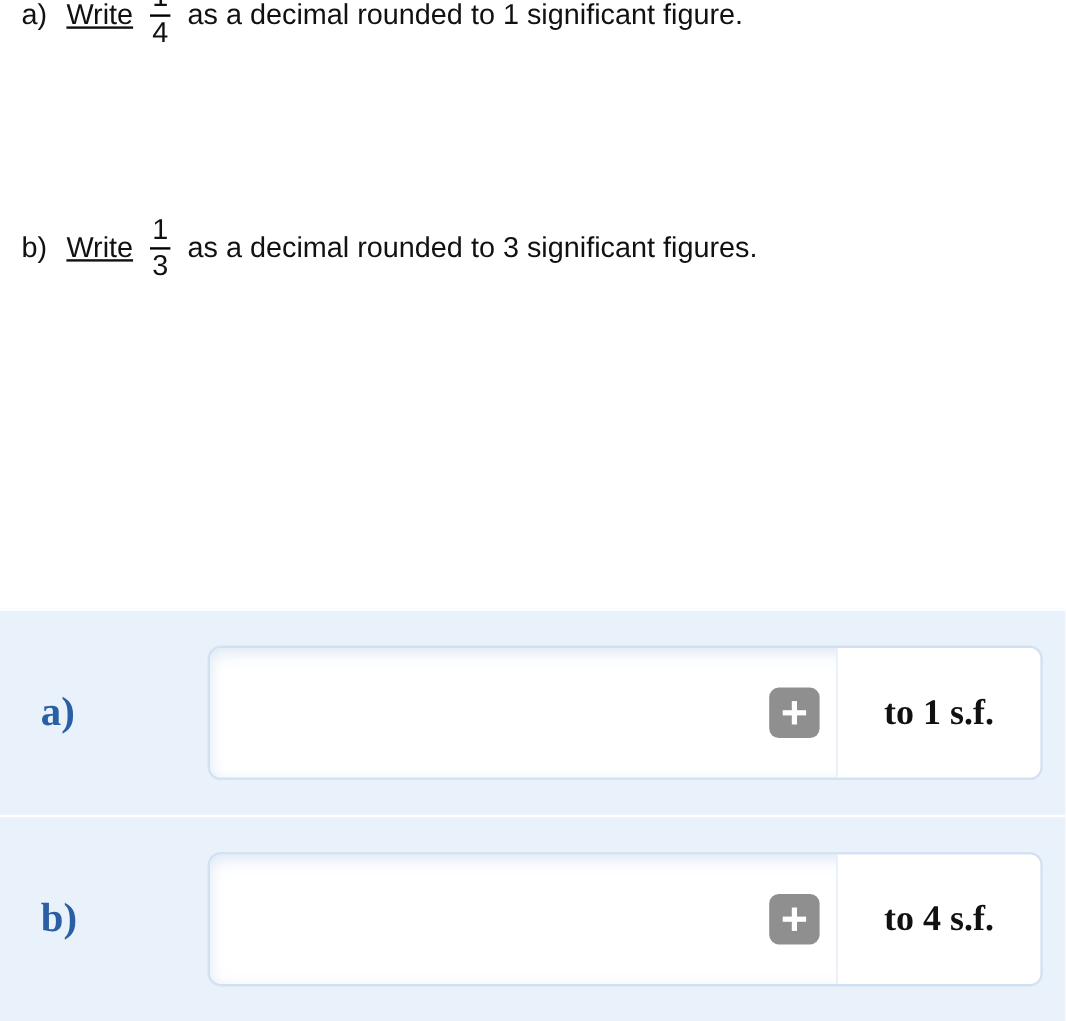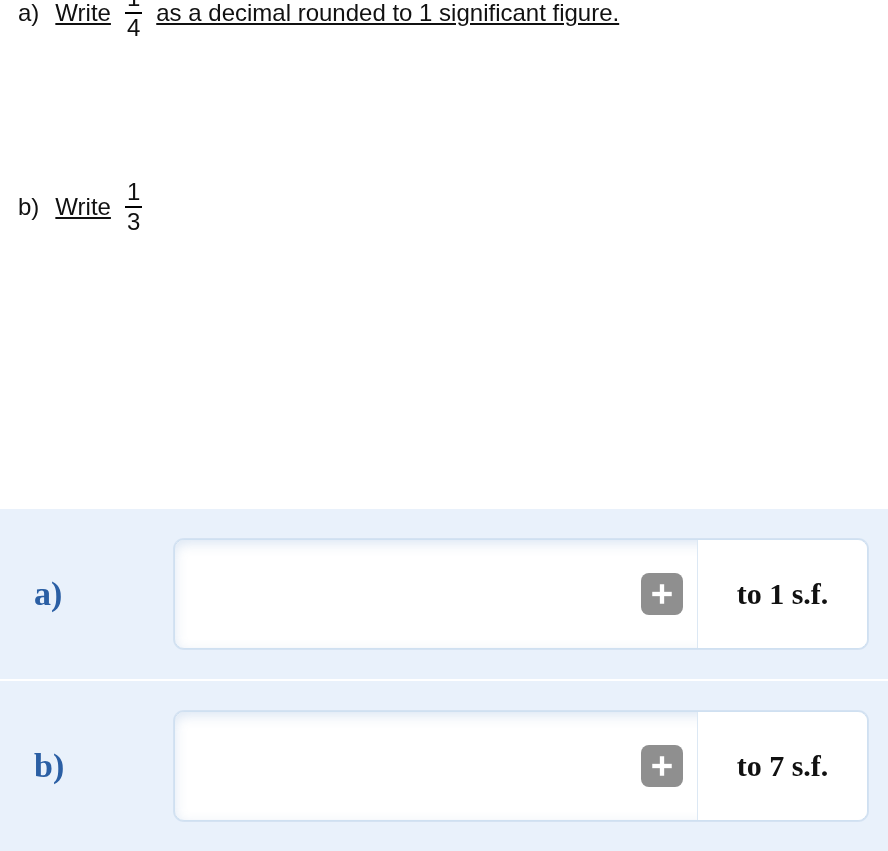--- a/index.html
+++ b/index.html
@@ -16,21 +16,21 @@
   }
   .qrow {
     display: flex;
     align-items: center;
     font-size: 24px;
     color: #111;
     margin-bottom: 140px;
   }
   .qrow .label { margin-right: 16px; white-space: nowrap; }
   .qrow .pre  { margin-right: 10px; text-decoration: underline; }
-  .qrow .post { margin-left: 10px; text-decoration: underline; }
+  .qrow .post { margin-left: 10px; }
   .fraction {
     display: inline-flex;
     flex-direction: column;
     align-items: center;
     font-size: 24px;
     line-height: 1;
     margin: 0 4px;
     vertical-align: middle;
   }
   .fraction .num { padding: 0 2px 2px 2px; }
@@ -116,20 +116,21 @@
     <span class="post">as a decimal rounded to 1 significant figure.</span>
   </div>
 
   <div class="qrow">
     <span class="label">b)</span>
     <span class="pre">Write</span>
     <span class="fraction">
       <span class="num">1</span>
       <span class="den">3</span>
     </span>
+    <span class="post">as a decimal rounded to 3 significant figures.</span>
   </div>
 
 </div>
 
 <div class="answers">
 
   <div class="answer-block">
     <div class="alabel">a)</div>
     <div class="input-wrap">
       <input type="text" class="text-input" style="">
@@ -146,17 +147,17 @@
   <div class="answer-block">
     <div class="alabel">b)</div>
     <div class="input-wrap">
       <input type="text" class="text-input" style="">
       <div class="plus-btn">
         <svg viewBox="0 0 24 24">
           <rect x="10" y="3" width="4" height="18" fill="#ffffff"></rect>
           <rect x="3" y="10" width="18" height="4" fill="#ffffff"></rect>
         </svg>
       </div>
-      <div class="unit-box">to 7 s.f.</div>
+      <div class="unit-box">to 4 s.f.</div>
     </div>
   </div>
 
 </div>
 
 </body></html>

